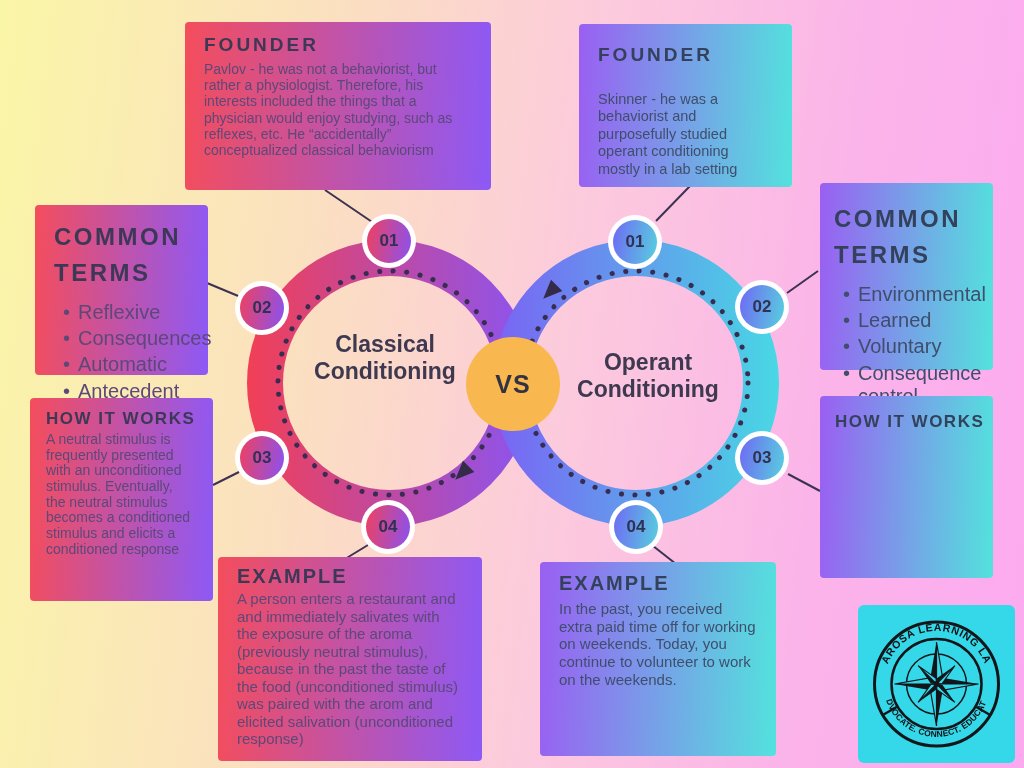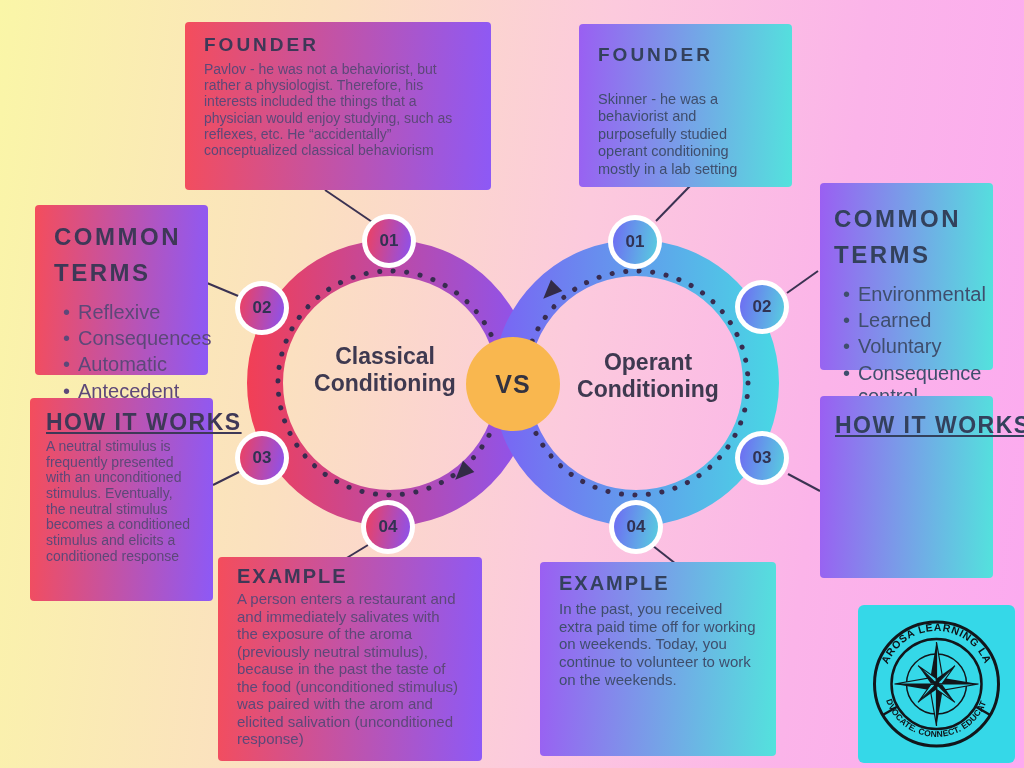--- a/index.html
+++ b/index.html
@@ -11,21 +11,21 @@
   svg.layer{position:absolute;left:0;top:0;z-index:1;}
   .box{position:absolute;border-radius:4px;padding:12px 19px;box-sizing:border-box;z-index:2;}
   .grad-l{background:linear-gradient(92deg,#f44d5c,#8d59f6);}
   .grad-r{background:linear-gradient(92deg,#9a5ff2,#53e2dd);}
   .box h3{margin:0 0 5px;font-weight:800;color:#3e3857;}
   .grad-r h3{color:#33415c;}
   .box p{margin:0;color:#5d4879;}
   .grad-r p{color:#3f4e6d;}
   .h-founder{font-size:19px;letter-spacing:3px;}
   .h-common{font-size:24px;letter-spacing:2.5px;line-height:1.5;margin-bottom:10px!important;}
-  .h-how{font-size:23px;letter-spacing:1.5px;white-space:nowrap;text-decoration:underline;}
+  .h-how{font-size:17px;letter-spacing:1.5px;white-space:nowrap;}
   .h-example{font-size:20px;letter-spacing:2px;}
   .founder-left{left:185px;top:22px;width:306px;height:168px;}
   .founder-left p{font-size:14px;line-height:1.16;}
   .founder-right{left:579px;top:24px;width:213px;height:163px;padding-top:20px;}
   .founder-right p{font-size:14.5px;line-height:1.2;margin-top:25px;}
   .common-left{left:35px;top:205px;width:173px;height:170px;padding-top:14px;}
   .common-right{left:820px;top:183px;width:173px;height:187px;padding-top:18px;padding-left:14px;}
   .box ul{margin:0;padding:0 0 0 24px;list-style:none;}
   .box li{position:relative;font-size:20px;line-height:1.16;color:#5d4879;margin-top:3px;}
   .grad-r li{color:#3f4e6d;}
@@ -133,21 +133,21 @@
   <div class="box grad-l example-left">
     <h3 class="h-example">EXAMPLE</h3>
     <p>A person enters a restaurant and and immediately salivates with the exposure of the aroma (previously neutral stimulus), because in the past the taste of the food (unconditioned stimulus) was paired with the arom and elicited salivation (unconditioned response)</p>
   </div>
 
   <div class="box grad-r example-right">
     <h3 class="h-example">EXAMPLE</h3>
     <p>In the past, you received extra paid time off for working on weekends. Today, you continue to volunteer to work on the weekends.</p>
   </div>
 
-  <div class="circle-label" style="left:275px;top:343px;text-align:center;">
+  <div class="circle-label" style="left:275px;top:331px;text-align:center;">
     <div>Classical</div>
     <div>Conditioning</div>
   </div>
   <div class="circle-label" style="left:540px;top:349px;width:216px;">
     <div>Operant</div>
     <div>Conditioning</div>
   </div>
 
   <div class="vs">
     <span>VS</span>

